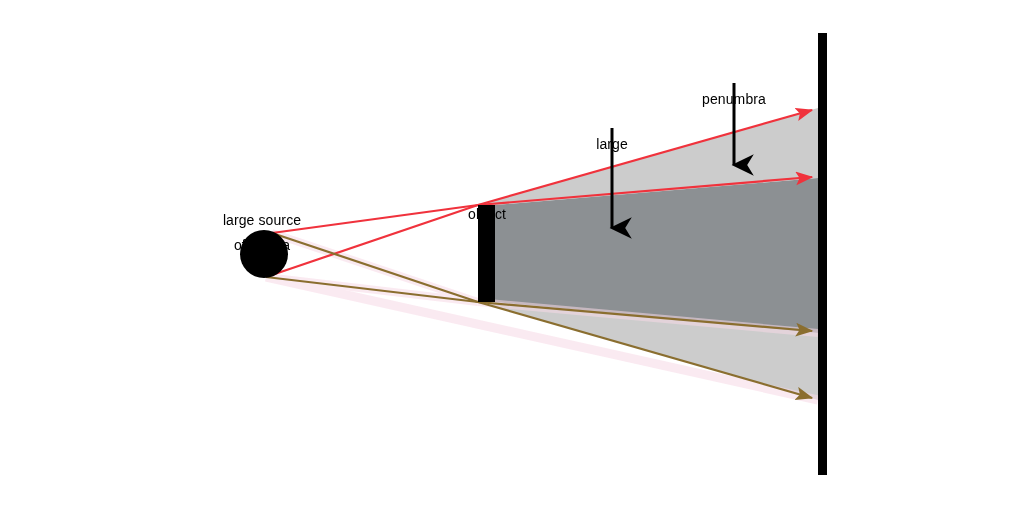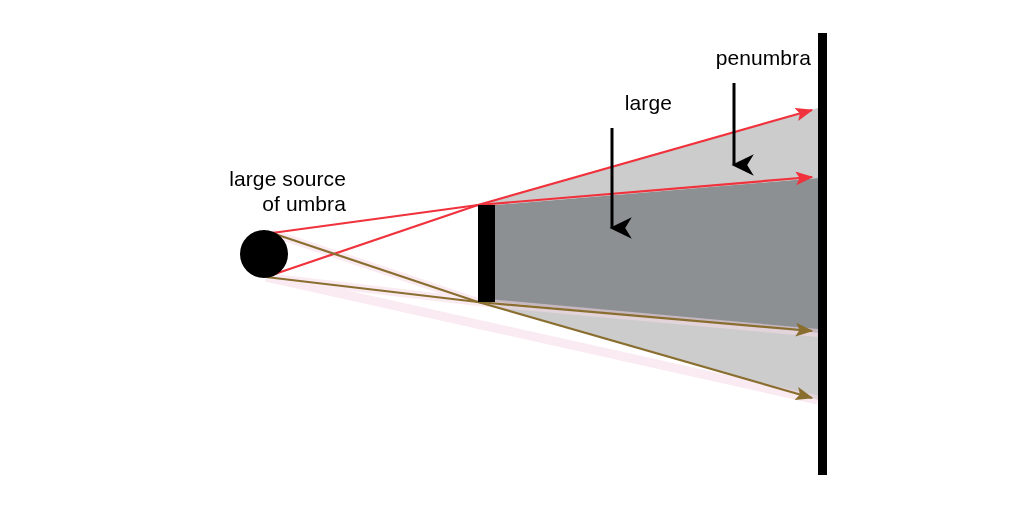--- a/index.html
+++ b/index.html
@@ -19,25 +19,26 @@
     position: absolute;
     left: 0;
     top: 0;
     width: 1024px;
     height: 512px;
   }
   .label {
     position: absolute;
     color: #000000;
     font-family: "Liberation Sans", sans-serif;
-    font-size: 21px;
+    font-size: 14px;
     line-height: 25px;
     white-space: pre;
-    text-align: right;
+    text-align: center;
     letter-spacing: 0.1px;
+    margin-top: 42px;
   }
   #label-source {
     left: 178px;
     top: 166px;
     width: 168px;
   }
   #label-object {
     left: 427px;
     top: 160px;
     width: 120px;
@@ -102,18 +103,19 @@
 
     <rect x="818" y="33" width="9" height="442" fill="#000000"></rect>
 
     <line x1="612" y1="128" x2="612" y2="228" stroke="#000000" stroke-width="3" marker-end="url(#arrowBlack)"></line>
     <line x1="734" y1="83" x2="734" y2="165" stroke="#000000" stroke-width="3" marker-end="url(#arrowBlack)"></line>
   </svg>
 
   <div class="label" id="label-source">large source
 of umbra</div>
 
+  <div class="label" id="label-object">object</div>
 
   <div class="label" id="label-umbra">large</div>
 
   <div class="label" id="label-penumbra">penumbra</div>
 
 </div>
 
 </body></html>

